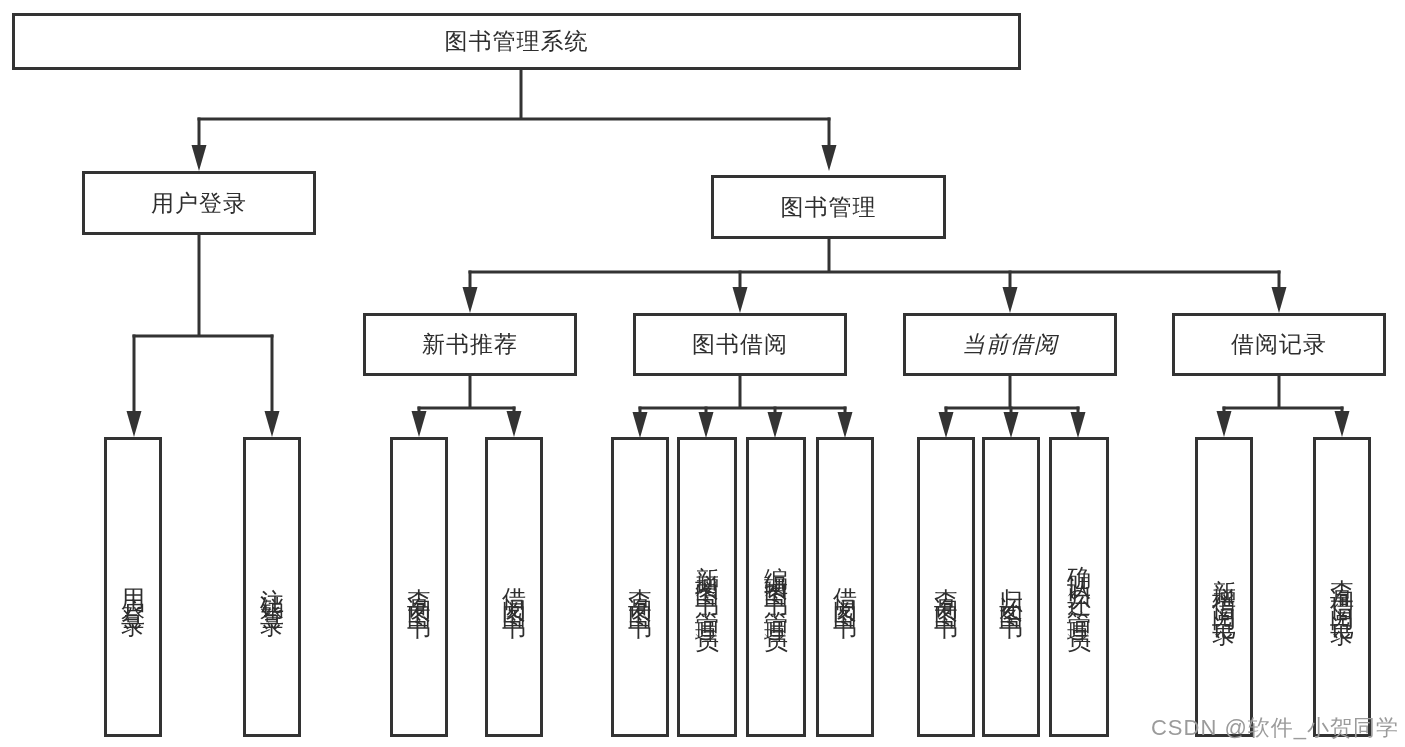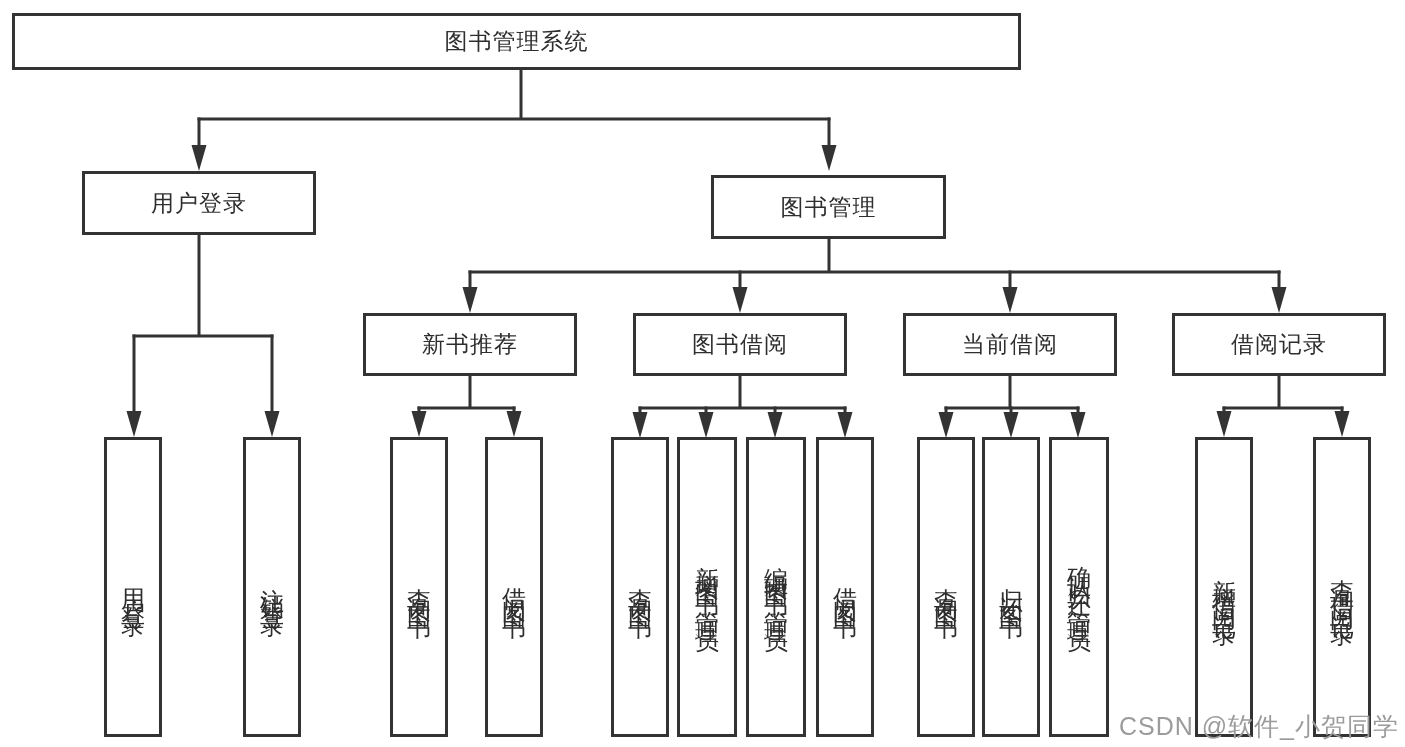--- a/index.html
+++ b/index.html
@@ -39,21 +39,21 @@
   .vtext {
     writing-mode: vertical-rl;
     text-orientation: mixed;
     letter-spacing: 9px;
     line-height: 1;
   }
   .watermark {
     position: absolute;
     right: 6px;
     bottom: 4px;
-    font-size: 25px;
+    font-size: 22px;
     color: #9b9b9b;
     letter-spacing: 1px;
     z-index: 3;
     white-space: nowrap;
   }
 </style>
 </head>
 <body>
 
 <div class="canvas">
@@ -134,21 +134,21 @@
   <div class="node node-h" style="left:711px; top:175px; width:235px; height:64px;">
     <span>图书管理</span>
   </div>
 
   <div class="node node-h" style="left:633px; top:313px; width:214px; height:63px;">
     <span>图书借阅</span>
   </div>
   <div class="node node-h" style="left:363px; top:313px; width:214px; height:63px;">
     <span>新书推荐</span>
   </div>
-  <div class="node node-h" style="left:903px; top:313px; width:214px; height:63px;">
+  <div class="node node-h" style="left:903px; top:313px; width:214px; height:63px;font-style:italic;">
     <span>当前借阅</span>
   </div>
   <div class="node node-h" style="left:1172px; top:313px; width:214px; height:63px;">
     <span>借阅记录</span>
   </div>
 
   <div class="node node-v" style="left:104px; top:437px; width:58px; height:300px;">
     <span class="vtext">用户登录</span>
   </div>
   <div class="node node-v" style="left:243px; top:437px; width:58px; height:300px;">

